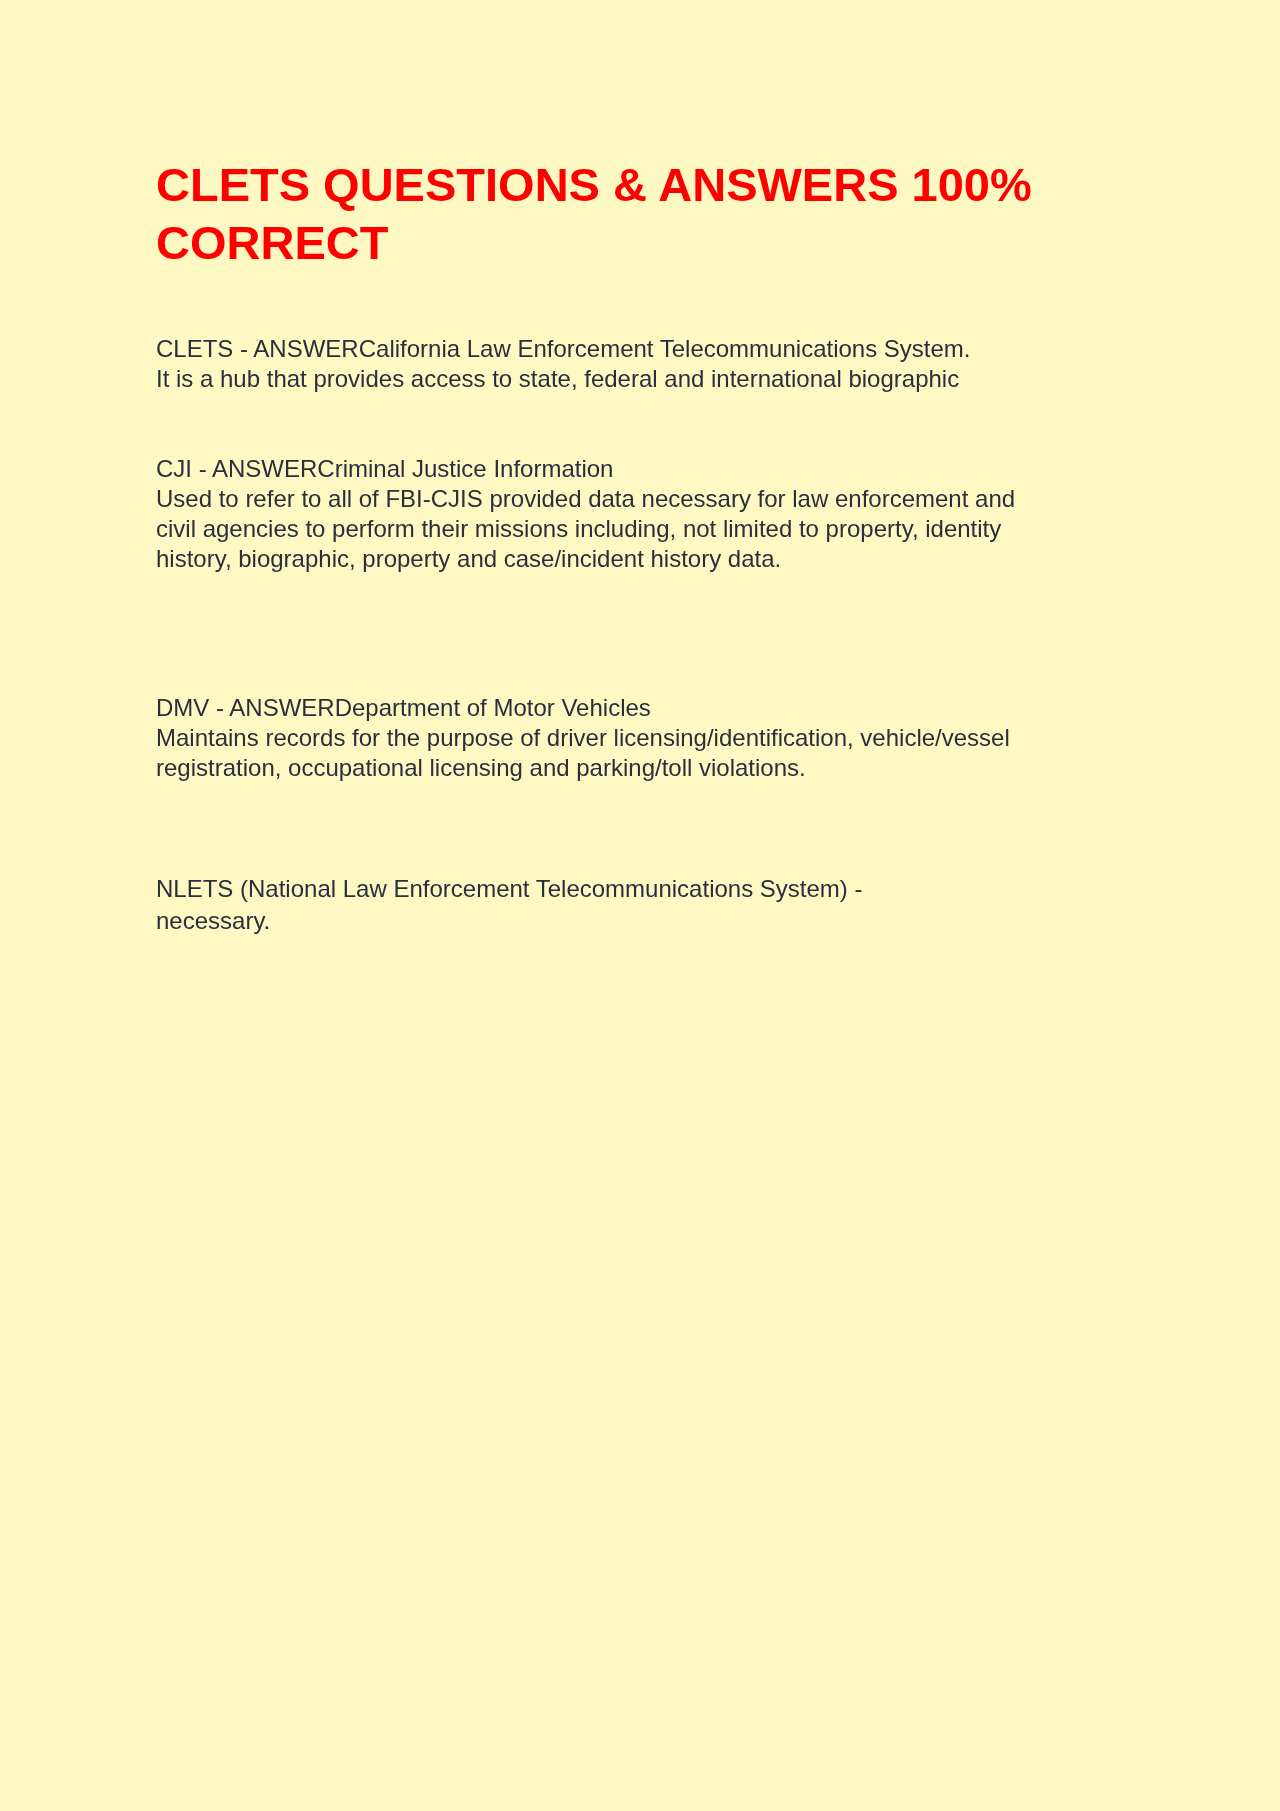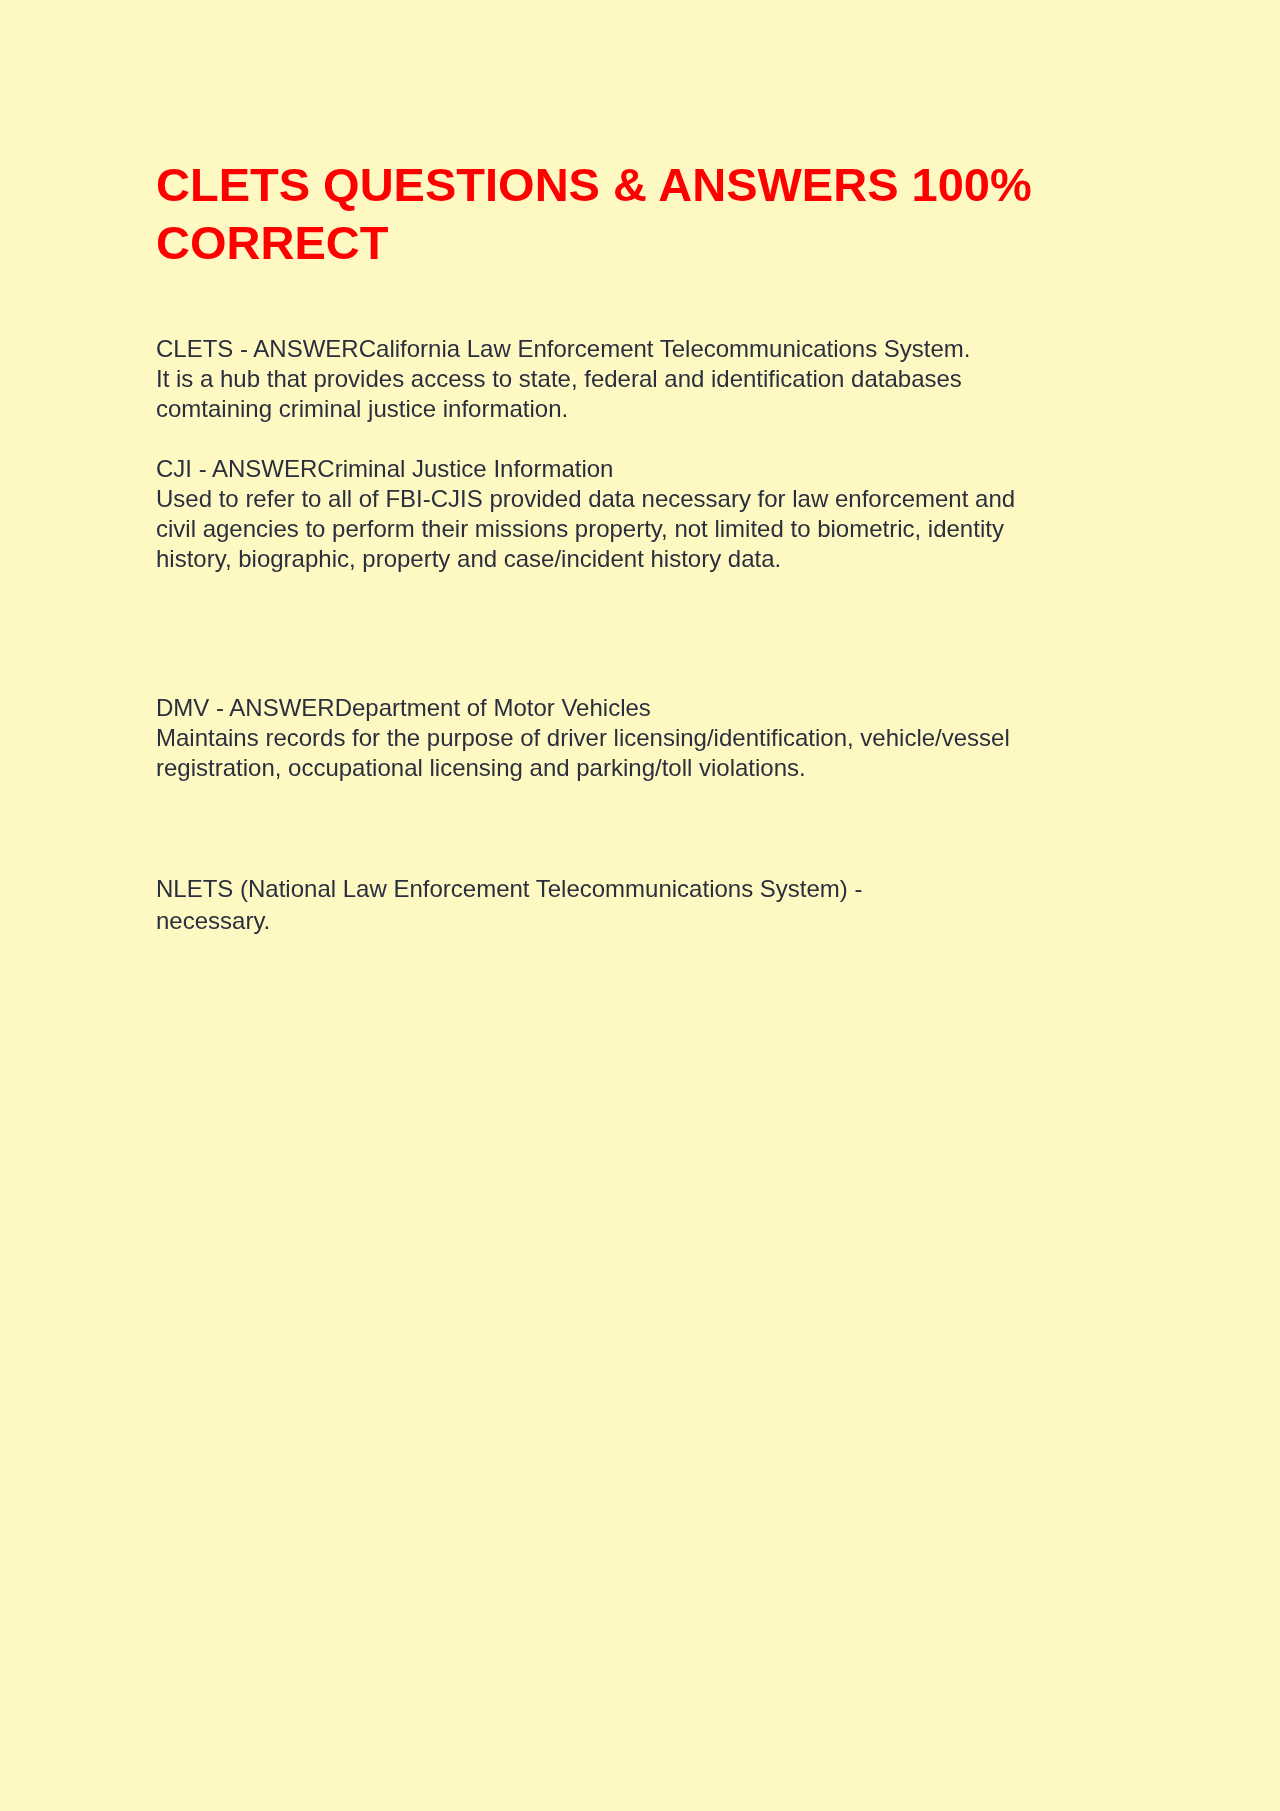--- a/index.html
+++ b/index.html
@@ -58,28 +58,27 @@
 
 <div class="page">
 
   <h1 class="title">
     <span class="line" style="display:block">CLETS QUESTIONS &amp; ANSWERS 100%</span>
     <span class="line" style="display:block">CORRECT</span>
   </h1>
 
   <p class="entry" style="top:334px">
     <span class="line">CLETS - ANSWERCalifornia Law Enforcement Telecommunications System.</span>
-    <span class="line">It is a hub that provides access to state, federal and identification databases</span>
-    <span class="line">comtaining criminal justice information.</span>
+    <span class="line">It is a hub that provides access to state, federal and international biographic</span>
   </p>
 
   <p class="entry" style="top:454px">
     <span class="line">CJI - ANSWERCriminal Justice Information</span>
     <span class="line">Used to refer to all of FBI-CJIS provided data necessary for law enforcement and</span>
-    <span class="line">civil agencies to perform their missions property, not limited to biometric, identity</span>
+    <span class="line">civil agencies to perform their missions including, not limited to property, identity</span>
     <span class="line">history, biographic, property and case/incident history data.</span>
   </p>
 
 
   <p class="entry" style="top:693px">
     <span class="line">DMV - ANSWERDepartment of Motor Vehicles</span>
     <span class="line">Maintains records for the purpose of driver licensing/identification, vehicle/vessel</span>
     <span class="line">registration, occupational licensing and parking/toll violations.</span>
   </p>
 

